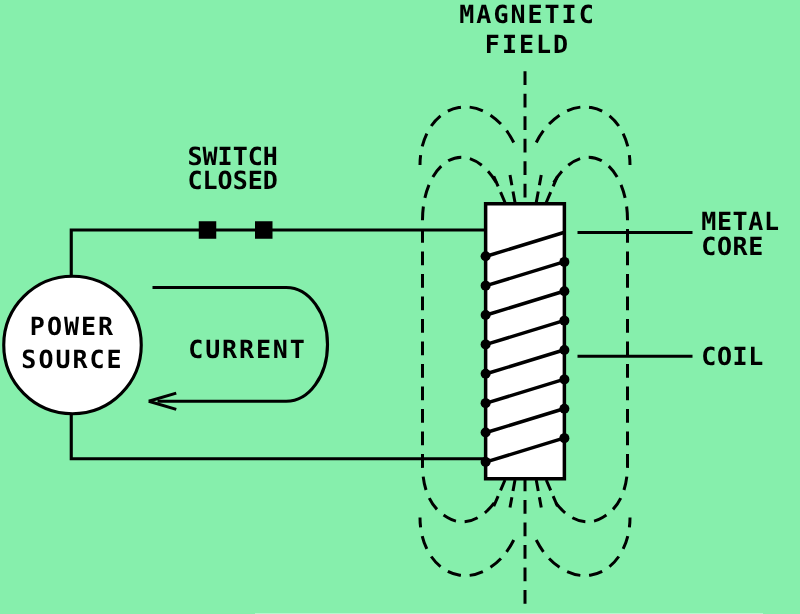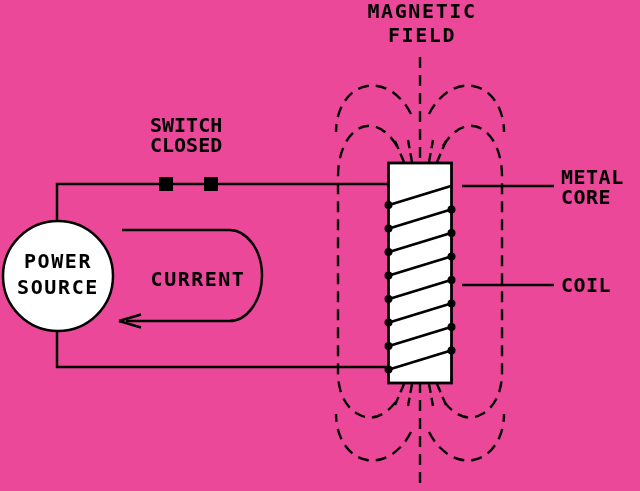--- a/index.html
+++ b/index.html
@@ -1,17 +1,17 @@
 <!DOCTYPE html>
 <html><head>
 <meta charset="utf-8">
 <style>
   html,body{margin:0;padding:0;background:#ffffff;}
   .stage{
-    width:640px;height:491px;position:relative;background:#ec4899;
+    width:640px;height:491px;position:relative;background:#86efac;
     font-family:"DejaVu Sans Mono", monospace;
     overflow:hidden;
   }
   svg{display:block;}
   text{
     font-family:"DejaVu Sans Mono", monospace;
     font-weight:bold;
     fill:#000000;
   }
 </style>

